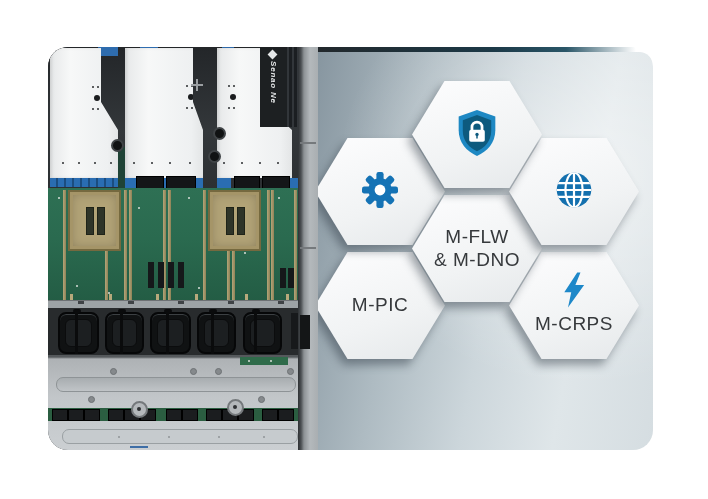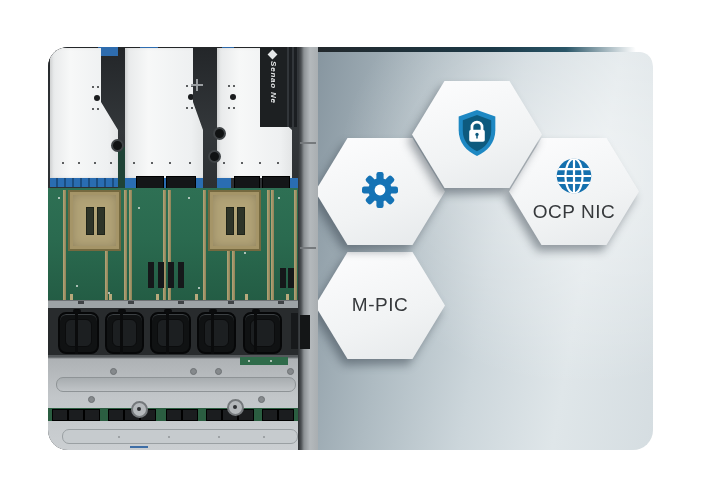--- a/index.html
+++ b/index.html
@@ -303,41 +303,56 @@
               <rect x="16" y="0" width="8" height="40" rx="2.5" transform="rotate(90 20 20)"></rect>
               <rect x="16" y="0" width="8" height="40" rx="2.5" transform="rotate(135 20 20)"></rect>
               <circle cx="20" cy="20" r="13"></circle>
             </g>
             <circle cx="20" cy="20" r="6" fill="#fff"></circle>
           </svg>
         </div>
       </div>
 
 
-
+      <div class="hex h-mcrps">
+        <div class="hexbody"></div>
+        <div class="hexc icon-top">
+          <svg viewBox="0 0 26 38" width="24" height="36">
+            <path class="bolt-fill" d="M16.5 0 L2.5 21.5 H10 L6.5 38 L24 13.5 H14.5 L20 0 Z"></path>
+          </svg>
+          <div class="hexlabel">M-CRPS</div>
+        </div>
+      </div>
+
+      <div class="hex h-mflw">
+        <div class="hexbody"></div>
+        <div class="hexc">
+            <div class="hexlabel">M-FLW
+&amp; M-DNO</div>
+          </div>
+      </div>
 
       <div class="hex h-ocp">
         <div class="hexbody"></div>
         <div class="hexc icon-top">
           <svg viewBox="0 0 44 44" width="40" height="40">
             <defs>
                 <clipPath id="gc">
                   <circle cx="22" cy="22" r="19"></circle>
                 </clipPath>
               </defs>
             <circle class="globe-fill" cx="22" cy="22" r="19"></circle>
             <g clip-path="url(#gc)" stroke="#fff" stroke-width="2.4" fill="none">
               <line x1="22" y1="2" x2="22" y2="42"></line>
               <ellipse cx="22" cy="22" rx="9.5" ry="19"></ellipse>
               <line x1="3" y1="14.5" x2="41" y2="14.5"></line>
               <line x1="3" y1="22" x2="41" y2="22"></line>
               <line x1="3" y1="29.5" x2="41" y2="29.5"></line>
             </g>
           </svg>
-          <div class="hexlabel">OCP NIC</div>
         </div>
       </div>
 
       <div class="hex h-dcscm">
         <div class="hexbody"></div>
         <div class="hexc icon-top">
           <svg viewBox="0 0 48 52" width="44" height="48">
             <path class="sh-outer" d="M24 1 L44 8 V23 C44 37 35 46 24 51 C13 46 4 37 4 23 V8 Z"></path>
             <path class="sh-inner" d="M24 6.5 L39.5 12 V23.5 C39.5 34.5 32.5 42 24 46 C15.5 42 8.5 34.5 8.5 23.5 V12 Z"></path>
             <path d="M18.5 23 v-3.5 a5.5 5.5 0 0 1 11 0 V23" fill="none" stroke="#fff" stroke-width="3"></path>

